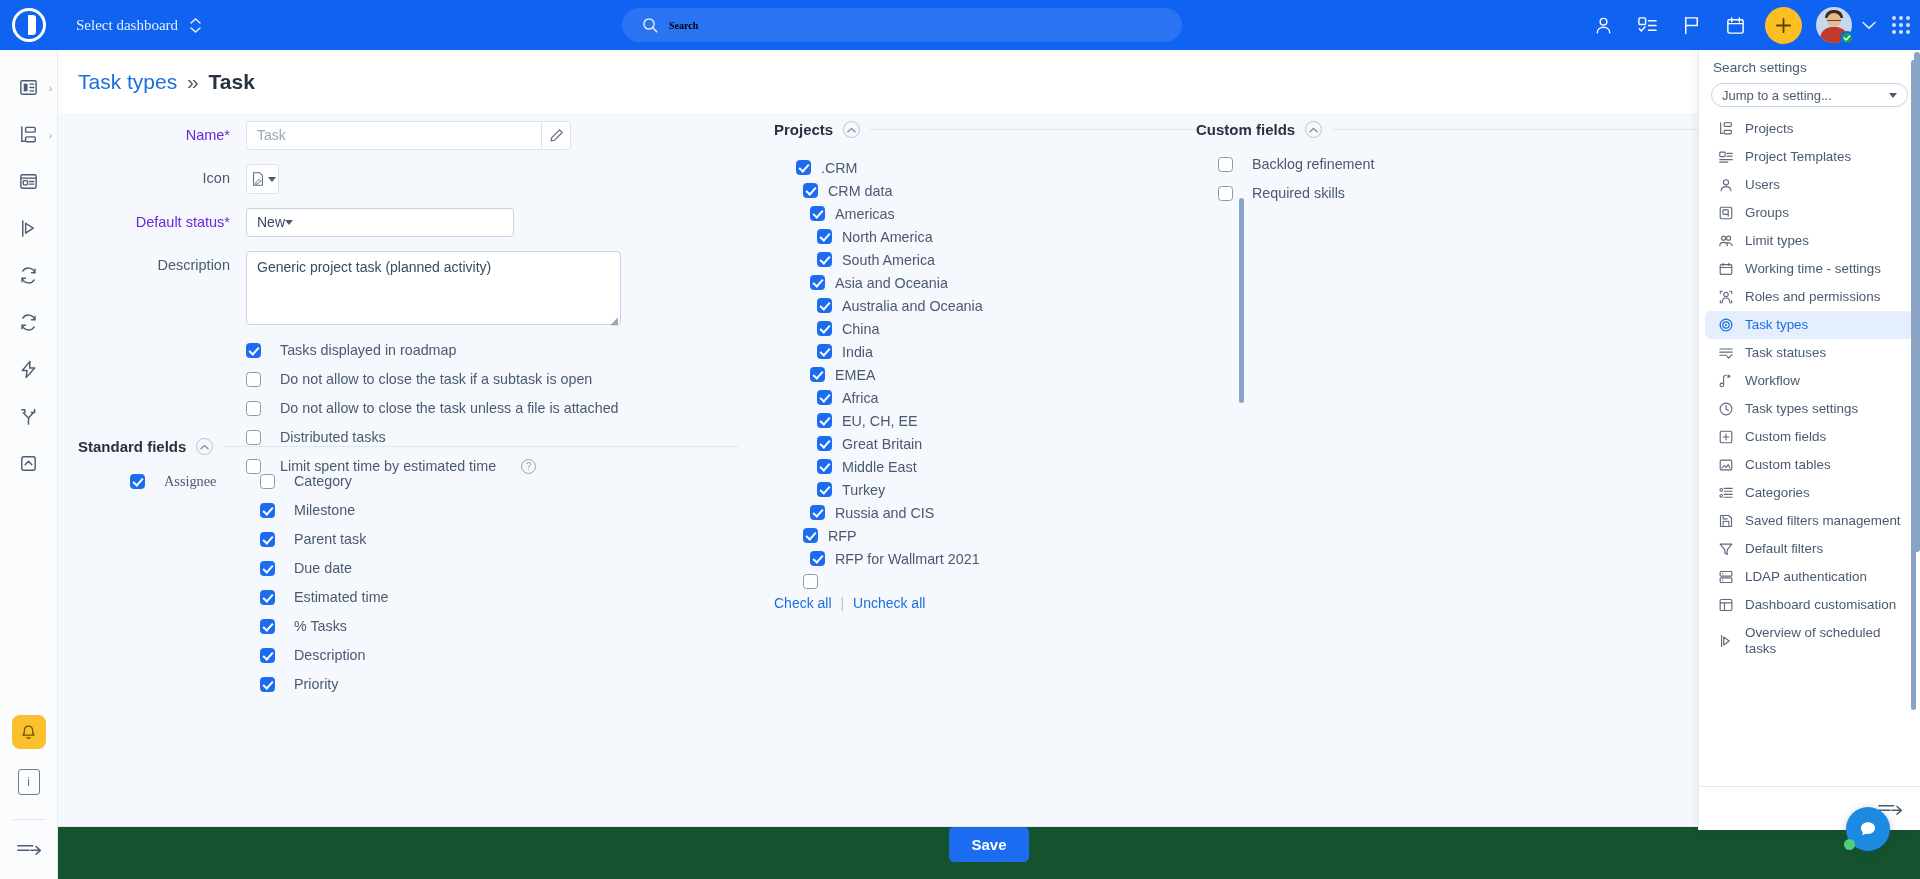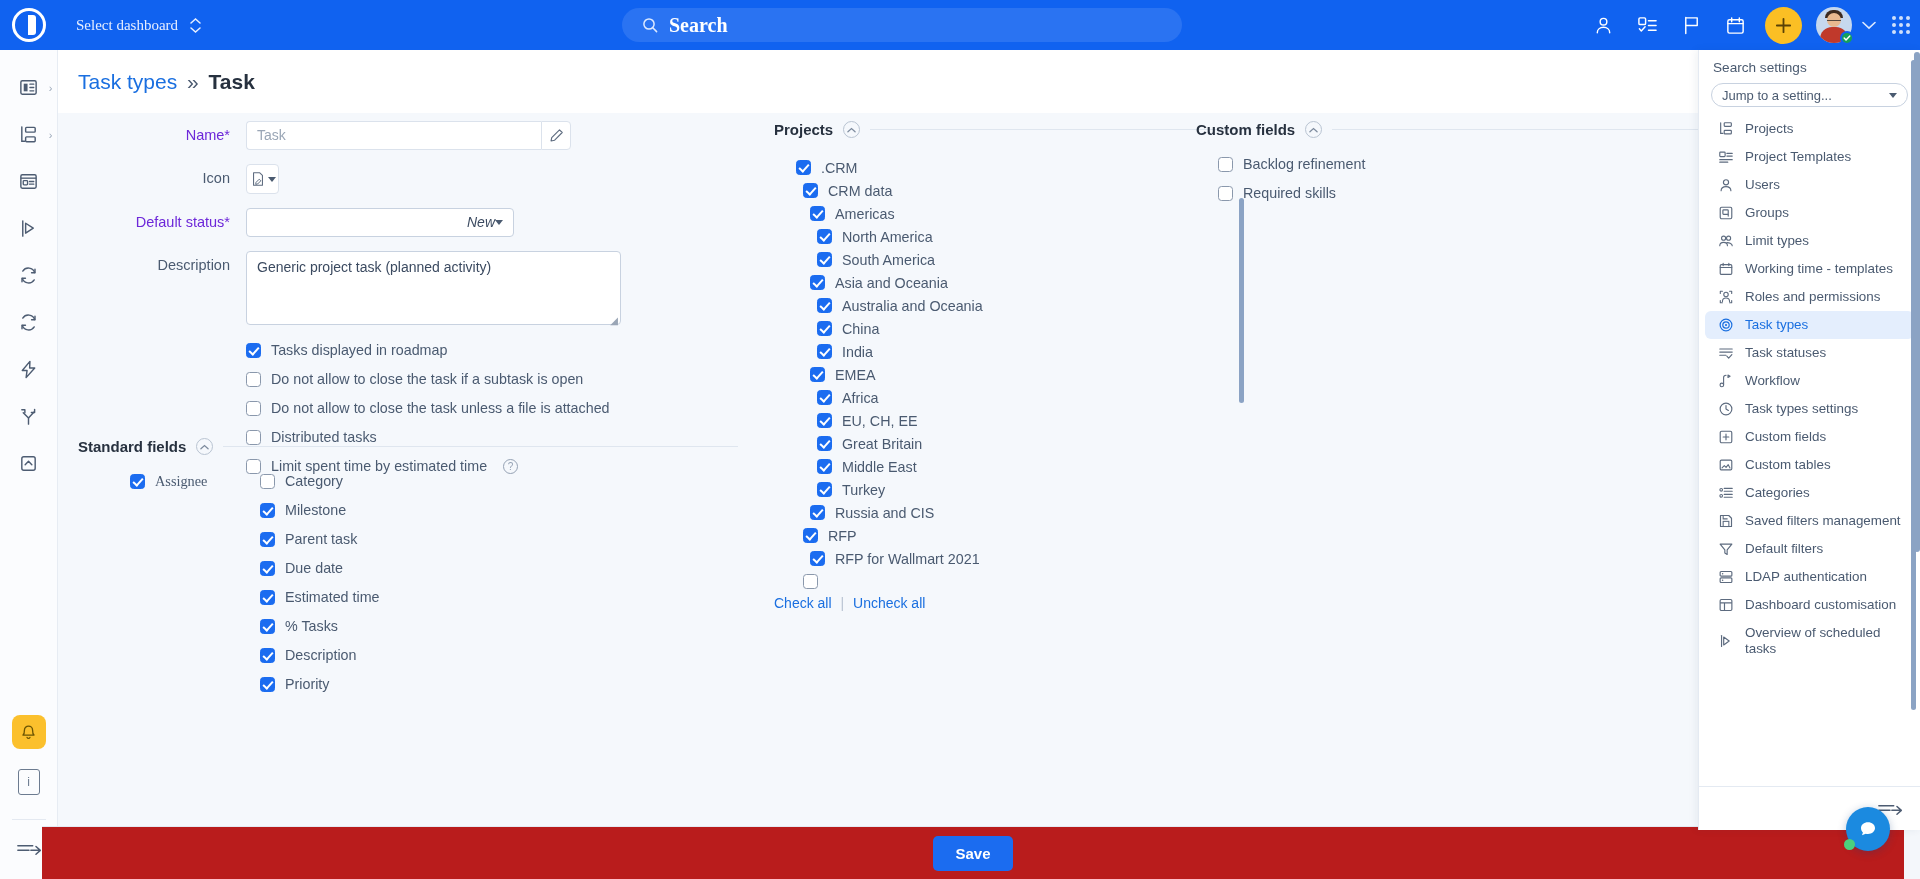--- a/index.html
+++ b/index.html
@@ -30,21 +30,21 @@
   .dash-select {
     display:flex; align-items:center; gap:12px; margin-left:18px;
     color:#e6eeff; font-size:15px; cursor:pointer;
   }
   .updown { display:flex; flex-direction:column; gap:3px; }
   .search-box {
     position:absolute; left:622px; top:8px; width:560px; height:34px;
     background:#2a73f2; border-radius:17px; display:flex; align-items:center;
     padding-left:20px; gap:11px; cursor:text;
   }
-  .search-box .lbl { color:#ffffff; font-size:20px; font-weight:bold; }
+  .search-box .lbl { color:#000000; font-size:10px; font-weight:bold; }
   .hdr-icons {
     position:absolute; right:10px; top:0; height:50px;
     display:flex; align-items:center; gap:4px;
   }
   .hdr-ico {
     width:40px; height:40px; display:flex; align-items:center; justify-content:center;
     cursor:pointer; border-radius:6px;
   }
   .plus-btn {
     width:37px; height:37px; border-radius:50%; background:#fbbf24;
@@ -123,33 +123,33 @@
     width:30px; height:29px; border:1px solid #dbe2ec; border-radius:0 4px 4px 0;
     background:#fff; display:flex; align-items:center; justify-content:center; cursor:pointer;
   }
   .icon-picker {
     width:33px; height:30px; border:1px solid #dbe2ec; border-radius:4px; background:#fff;
     display:flex; align-items:center; justify-content:center; gap:2px; cursor:pointer;
   }
   .select-ctl {
     width:268px; height:29px; border:1px solid #c8d2e0; border-radius:4px; background:#fff;
     padding:0 10px; font-size:14px; color:#3b4a60; line-height:27px;
-    display:flex; align-items:center; justify-content:flex-end; cursor:pointer;font-style:italic;
+    display:flex; align-items:center; justify-content:flex-start; cursor:pointer;
   }
   .caret-dn { width:0;height:0;border-left:4px solid transparent;border-right:4px solid transparent;border-top:5px solid #4a5a70;}
   .ta {
     width:375px; height:74px; border:1px solid #c8d2e0; border-radius:4px; background:#fff;
     padding:7px 10px; font-size:14px; color:#3b4a60; resize:none; position:relative;
     font-family:"Liberation Sans", sans-serif;
   }
   .ta-wrap{position:relative;}
   .ta-grip{position:absolute;right:3px;bottom:2px;color:#9aa6b6;font-size:10px;pointer-events:none;}
 
   
-  .chk-row { display:flex; align-items:center; gap:10px; margin-bottom:13px; cursor:pointer; }
+  .chk-row { display:flex; align-items:center; gap:19px; margin-bottom:13px; cursor:pointer; }
   .chk-row .lbl { font-size:14.3px; color:#4a5a70; }
   .cb {
     width:15px; height:15px; border-radius:3.5px; border:1.6px solid #8a98ac;
     background:#fff; flex:0 0 auto; position:relative; cursor:pointer;
   }
   .cb.on { background:#1b6cf0; border-color:#1b6cf0; }
   .cb.on::after{
     content:""; position:absolute; left:4.4px; top:1.4px; width:4px; height:8px;
     border:solid #fff; border-width:0 2px 2px 0; transform:rotate(42deg);
   }
@@ -182,23 +182,23 @@
   .scroll-thumb { position:absolute; left:0; top:20px; width:5px; height:205px; background:#8ba3c4; border-radius:3px; cursor:grab;}
   .tree-links { margin-top:4px; font-size:14px; }
   .tree-links a { color:#1a6fe0; text-decoration:none; cursor:pointer; }
   .tree-links .bar { color:#b8c3d2; margin:0 5px; }
 
   
   .cf-col { position:absolute; left:1138px; top:8px; width:560px; }
 
   
   .savebar {
-    position:absolute; left:42px; top:826px; width:1862px; height:53px;
-    background:#b91c1c; border-top:1px solid #e3eaf3;
-    display:flex; align-items:center; justify-content:center;
+    position:absolute; left:58px; top:826px; width:1862px; height:53px;
+    background:#14532d; border-top:1px solid #e3eaf3;
+    display:flex; align-items:flex-start; justify-content:center;
   }
   .save-btn {
     background:#1b6cf0; color:#fff; border:none; border-radius:5px;
     padding:9px 22px; font-size:15px; font-weight:bold; cursor:pointer;
     font-family:"Liberation Sans", sans-serif;
   }
 
   
   .settings {
     position:absolute; right:0; top:50px; width:222px; height:780px;
@@ -725,21 +725,21 @@
         <span class="lbl">Limit types</span>
       </div>
 
       <div class="set-item">
         <span class="set-ico">
             <svg width="16" height="16" viewBox="0 0 18 18">
               <rect x="2.5" y="4" width="13" height="11" rx="1.3" stroke="#5d6b7f" stroke-width="1.3" fill="none"></rect>
               <path d="M2.5 7.3h13M5.8 2.6v2.6M12.2 2.6v2.6" stroke="#5d6b7f" stroke-width="1.3" stroke-linecap="round"></path>
             </svg>
           </span>
-        <span class="lbl">Working time - templates</span>
+        <span class="lbl">Working time - settings</span>
       </div>
 
       <div class="set-item">
         <span class="set-ico">
             <svg width="16" height="16" viewBox="0 0 18 18">
               <circle cx="9" cy="6.2" r="2.5" stroke="#5d6b7f" stroke-width="1.25" fill="none"></circle>
               <path d="M5 14c0-2.4 1.8-3.8 4-3.8s4 1.4 4 3.8" stroke="#5d6b7f" stroke-width="1.25" fill="none" stroke-linecap="round"></path>
               <path d="M2.6 5V2.6h2.4M13 2.6h2.4V5M15.4 13v2.4H13M5 15.4H2.6V13" stroke="#5d6b7f" stroke-width="1.25" fill="none" stroke-linecap="round" stroke-linejoin="round"></path>
             </svg>
           </span>

